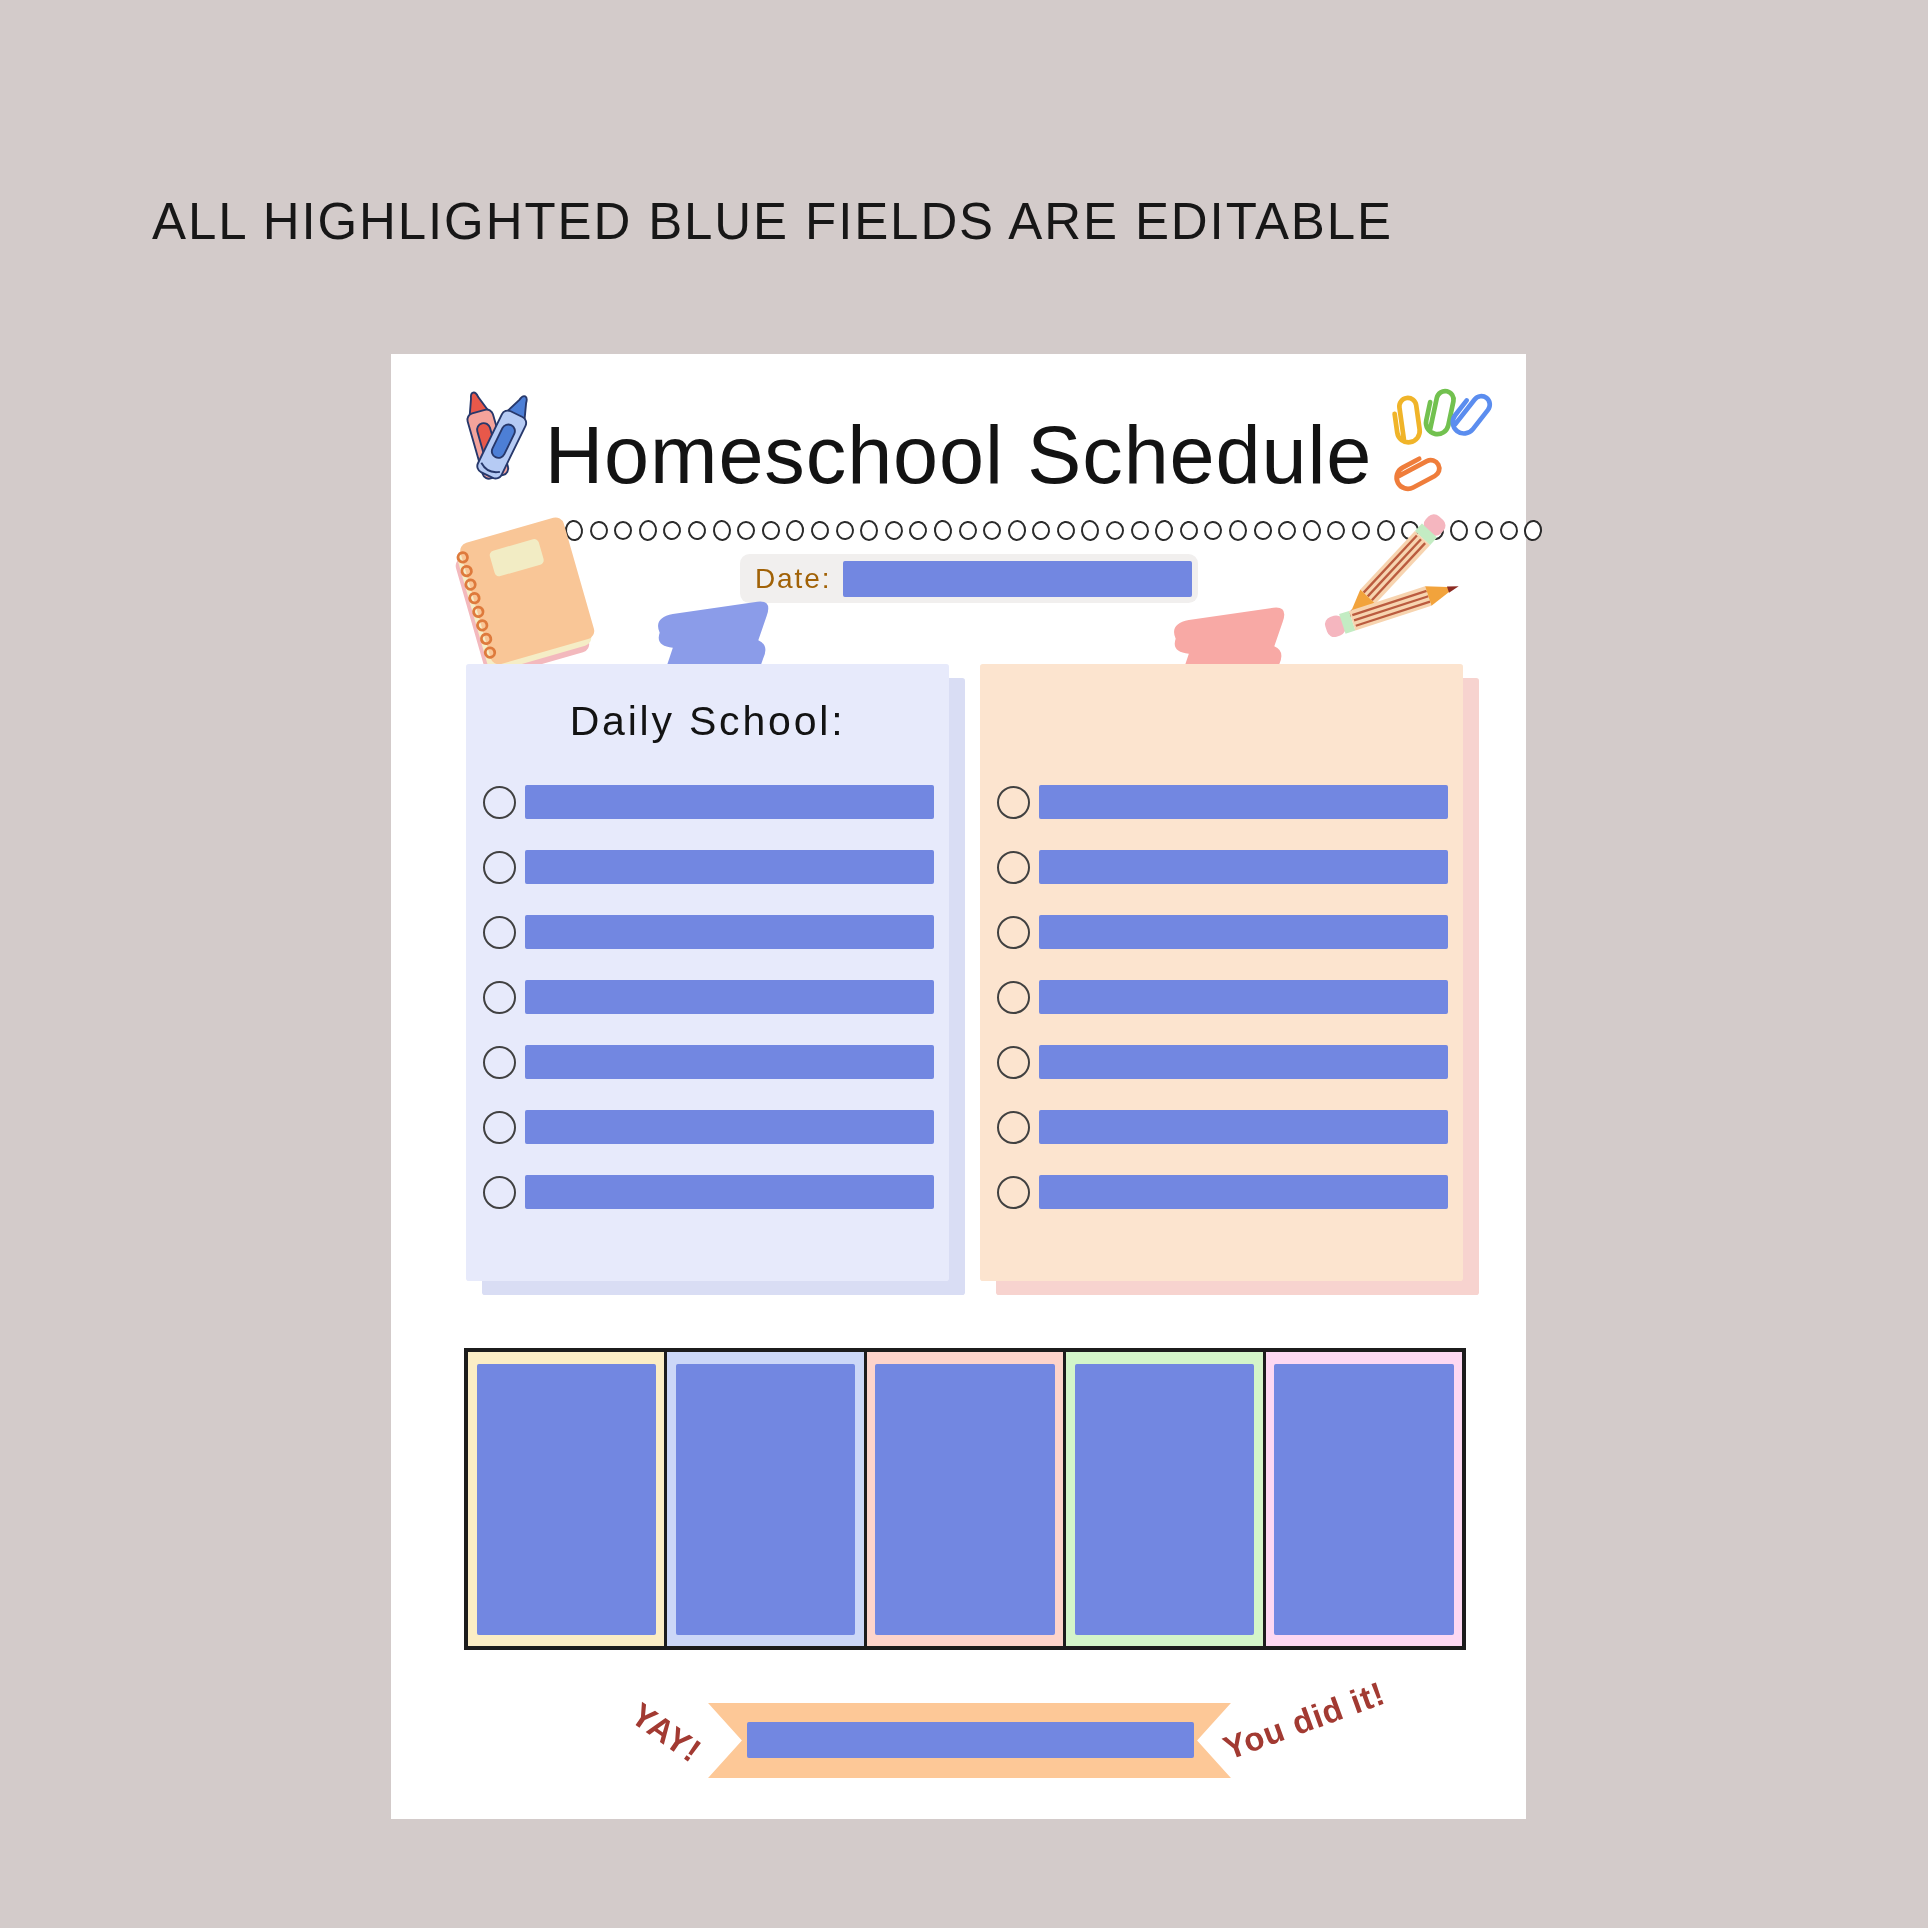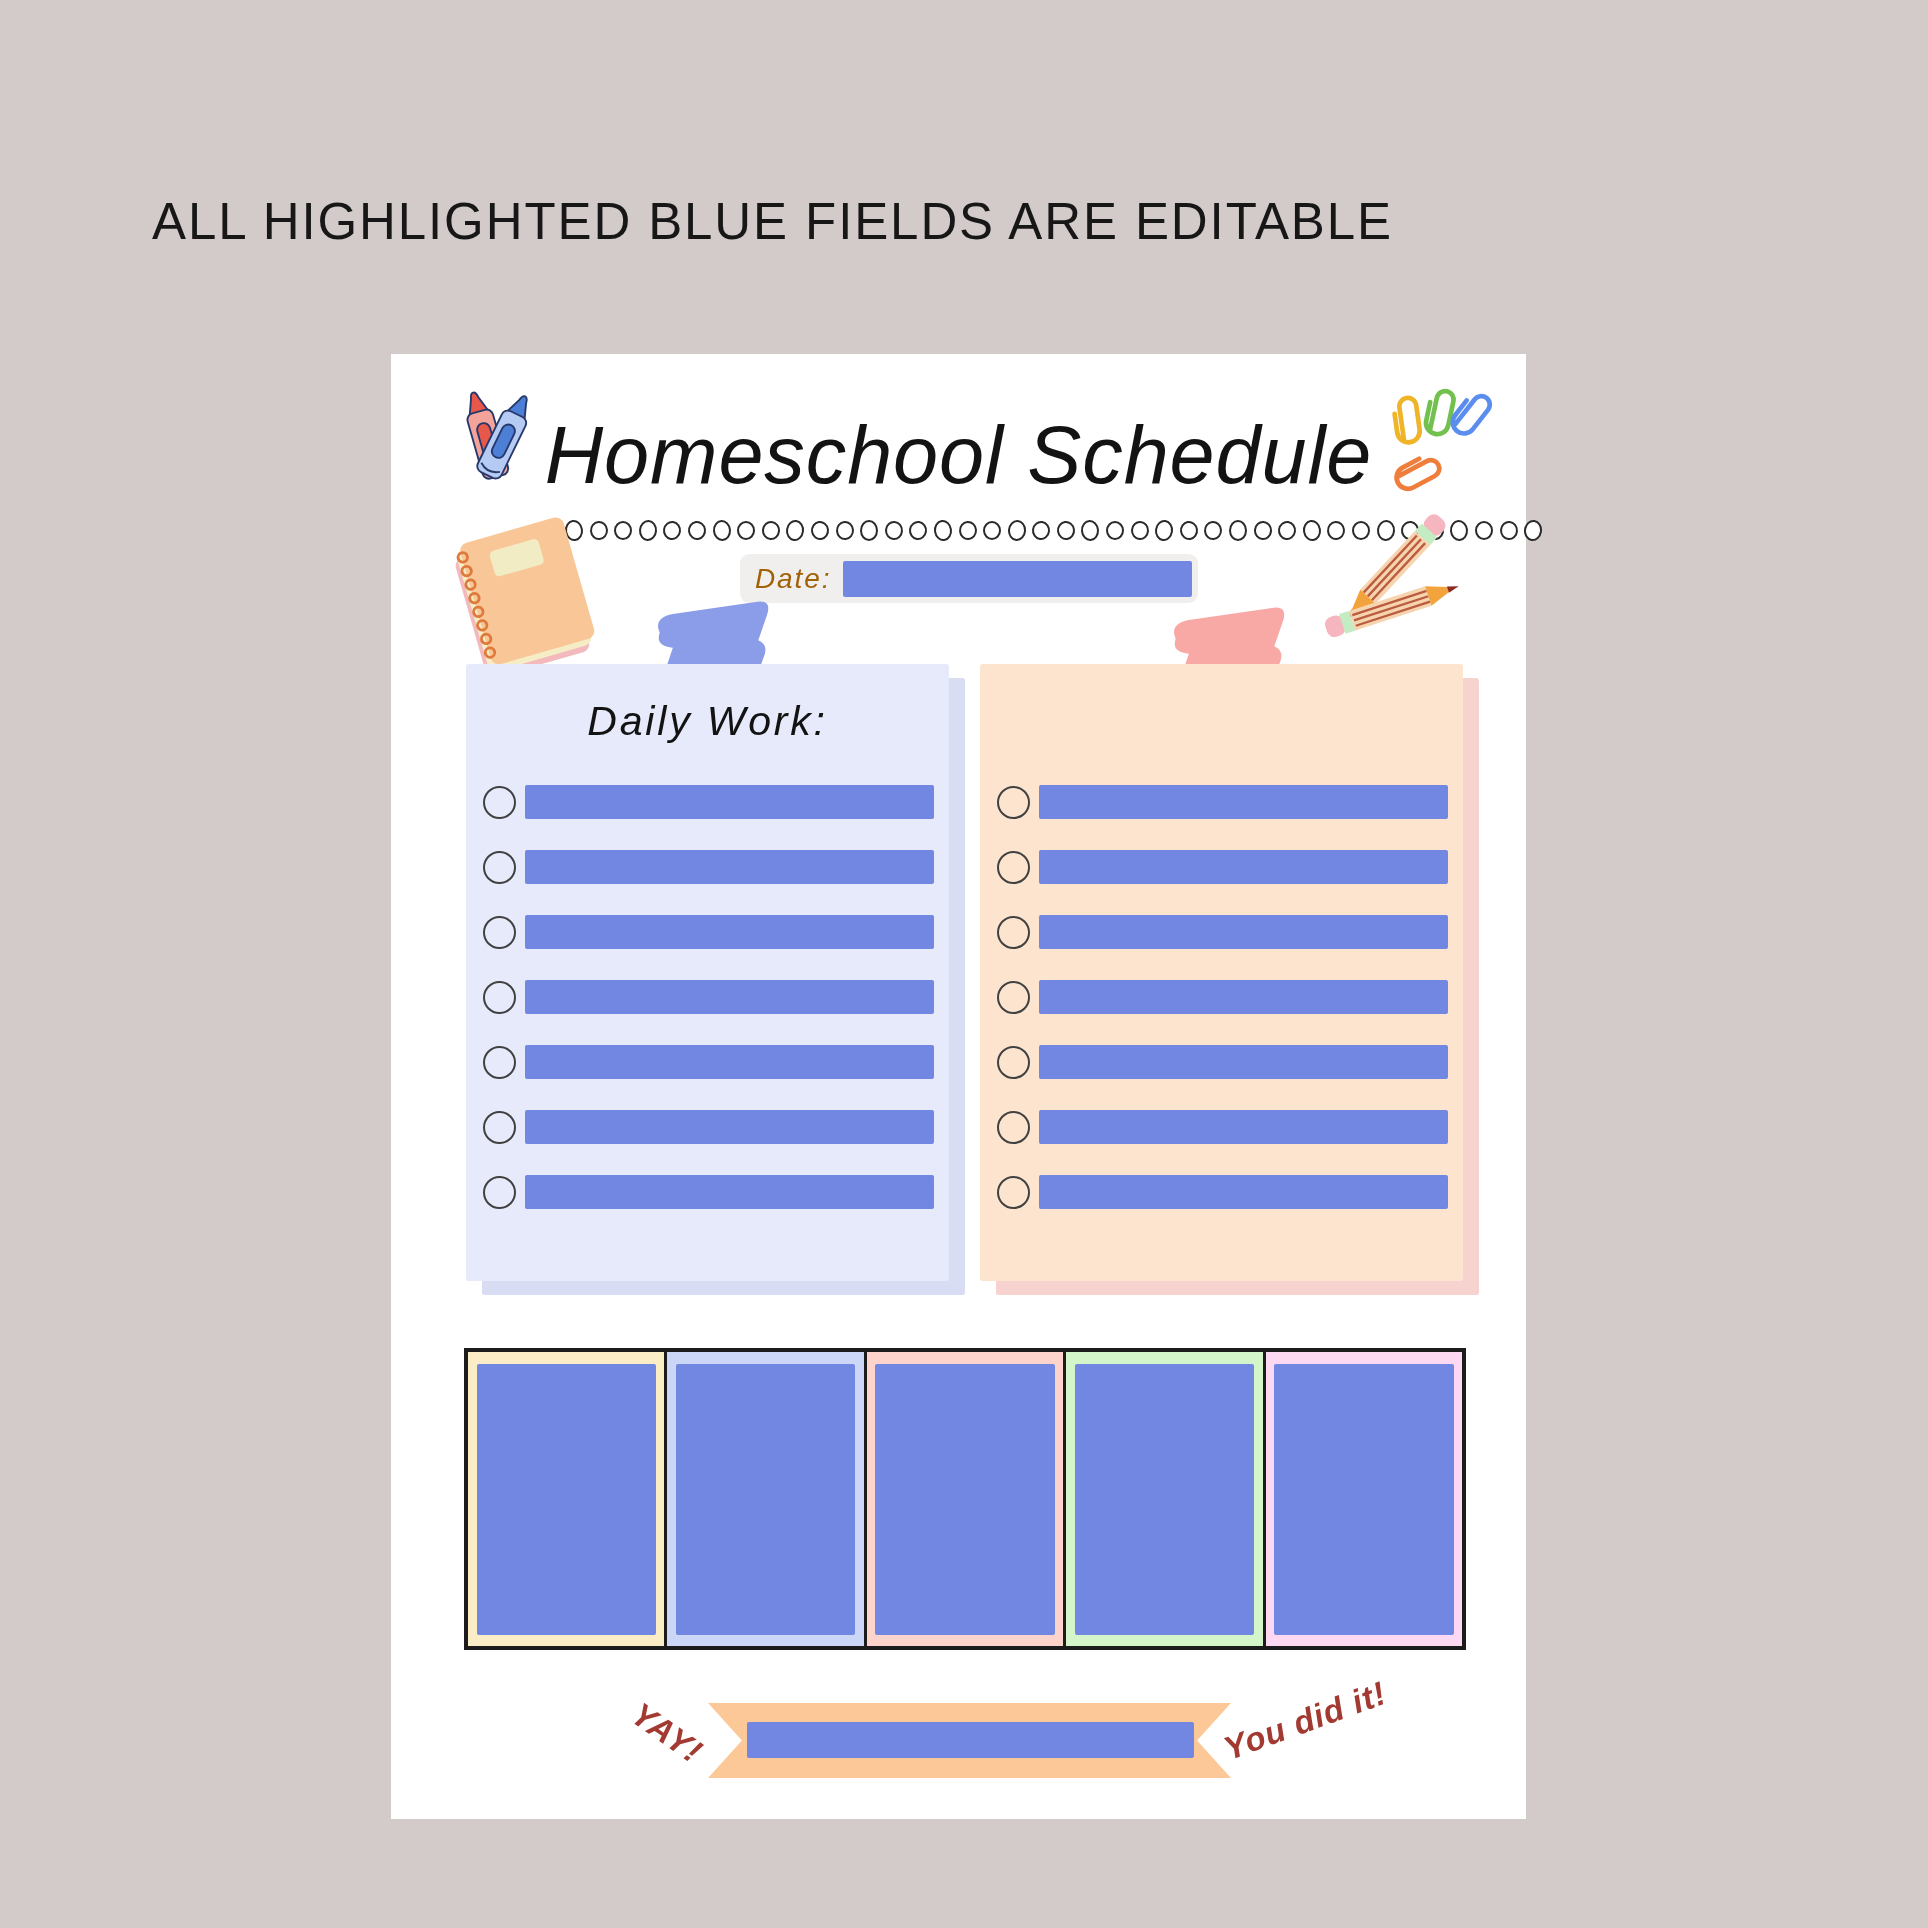--- a/index.html
+++ b/index.html
@@ -1,20 +1,20 @@
 <!DOCTYPE html>
 <html style="--field-blue: #7287e1; --note-red: #a23a32;font-size:15px"><head>
 <meta charset="utf-8">
 <style>
   html,body{margin:0;padding:0;background:#d3cbca;}
   .stage{position:relative;width:1928px;height:1928px;background:#d3cbca;overflow:hidden;
          font-family:"Liberation Sans",sans-serif;color:#1b1b1b;}
   .top-note{position:absolute;top:192px;left:38px;width:1469px;text-align:center;
             font-size:51px;font-weight:normal;letter-spacing:1.9px;color:#171717;}
-  .page{position:absolute;left:391px;top:354px;width:1135px;height:1465px;background:#ffffff;font-style:italic;}
+  .page{position:absolute;left:391px;top:354px;width:1135px;height:1465px;background:#ffffff;}
   .title{position:absolute;top:55px;left:0;width:100%;text-align:center;
          font-size:81px;font-weight:400;letter-spacing:0.9px;color:#131313;white-space:nowrap;}
   .deco{position:absolute;}
   .dots{position:absolute;left:174px;top:164px;width:829px;height:24.5px;display:flex;
         align-items:center;gap:6.6px;}
   .dots span{display:inline-block;width:14px;height:16px;border:2.4px solid #2a2a2a;
              border-radius:50%;background:#fff;flex:0 0 auto;}
   .date-box{position:absolute;left:349px;top:200px;width:458px;height:49px;background:#f1efee;
             border-radius:9.4px;display:flex;align-items:center;padding:0 5.6px 0 15px;box-sizing:border-box;}
   .date-label{font-size:28px;letter-spacing:1.9px;color:#a16207;margin-right:11.3px;white-space:nowrap;}
@@ -180,21 +180,21 @@
 
     <svg class="deco" style="left:257px;top:243px" width="137" height="108" viewBox="0 0 145 115">
       <path d="M12,38 Q5,22 26,18 L116,5 Q132,3 126,20 L117,46 Q129,51 122,66 L115,86 Q70,79 36,88 Q14,93 19,75 L26,54 Q7,52 12,38 Z" fill="#8b9ce9"></path>
     </svg>
     <svg class="deco" style="left:773px;top:249px" width="137" height="108" viewBox="0 0 145 115">
       <path d="M12,38 Q5,22 26,18 L116,5 Q132,3 126,20 L117,46 Q129,51 122,66 L115,86 Q70,79 36,88 Q14,93 19,75 L26,54 Q7,52 12,38 Z" fill="#f8a9a5"></path>
     </svg>
 
     <div class="panel-shadow" style="left:91px;top:324px;background:#d9ddf4;"></div>
     <div class="panel" style="left:75px;top:310px;background:#e7eafb;">
-      <h2>Daily Work:</h2>
+      <h2>Daily School:</h2>
       <div class="rows">
           <div class="task-row">
             <div class="circle"></div>
             <div class="bar field"></div>
           </div>
           <div class="task-row">
             <div class="circle"></div>
             <div class="bar field"></div>
           </div>
           <div class="task-row">

